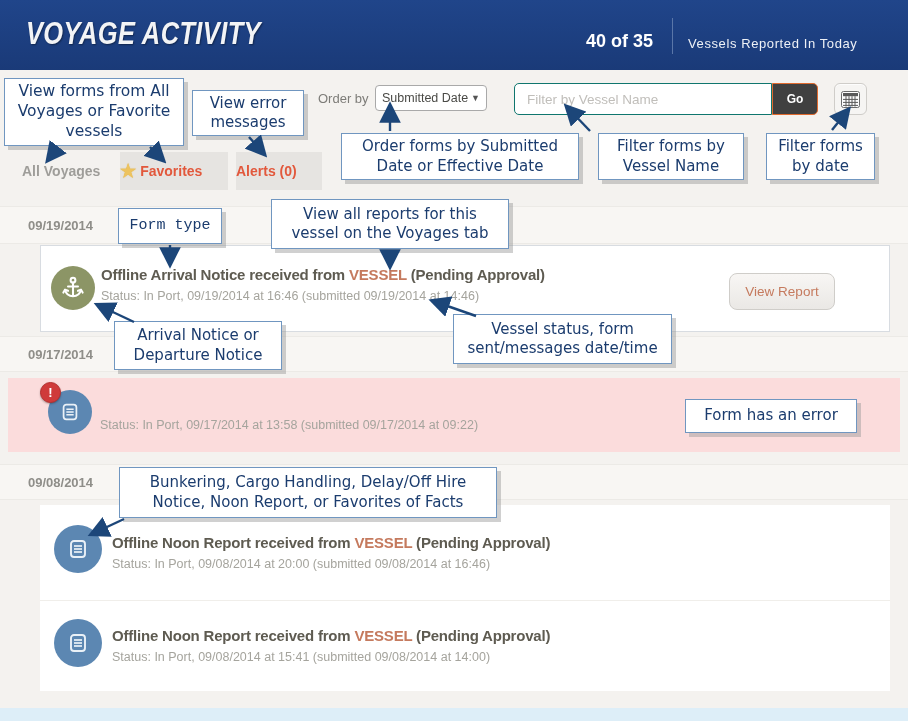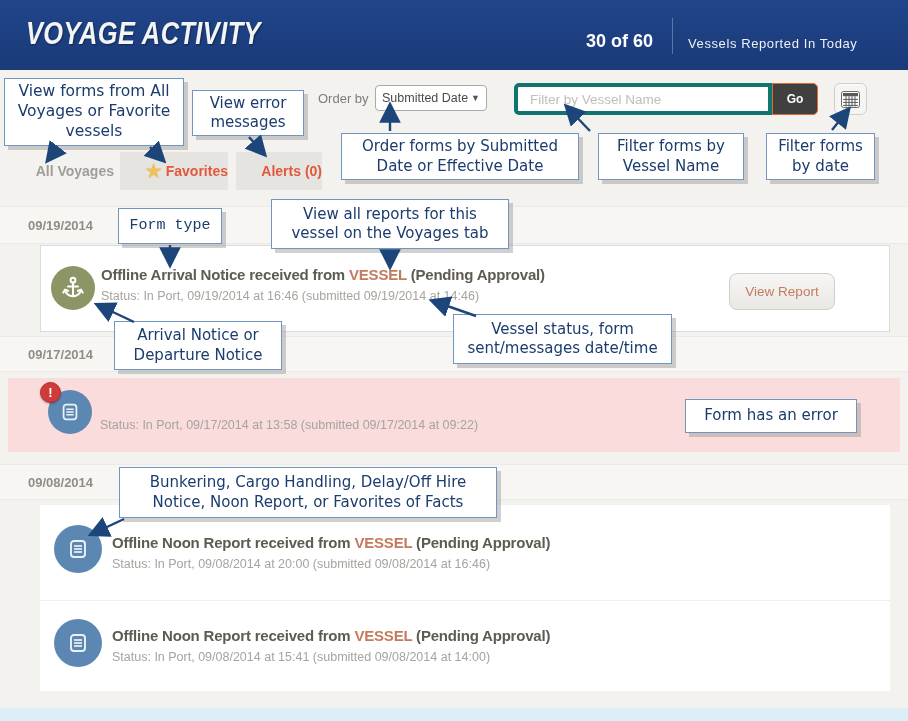--- a/index.html
+++ b/index.html
@@ -19,33 +19,33 @@
   .hdr-sub { position:absolute; left:688px; top:36px; color:#eef1f6; font-size:13px; letter-spacing:.6px; }
 
   
   .orderby-label { position:absolute; left:318px; top:91px; color:#7d7c78; font-size:13px; }
   .select { position:absolute; left:375px; top:85px; width:112px; height:26px; background:#fff;
          border:1px solid #a9a9a9; border-radius:4px; font-size:12.5px; color:#4a4a46;
          display:flex; align-items:center; padding:0 6px; cursor:pointer; }
   .select .val { flex:1; }
   .select .caret { font-size:9px; color:#555; }
   .filter-input { position:absolute; left:514px; top:83px; width:258px; height:32px; background:#fff;
-         border:4px solid #0f766e; border-radius:5px 0 0 5px; padding:0 12px; font-size:13.5px;
+         border:1px solid #0f766e; border-radius:5px 0 0 5px; padding:0 12px; font-size:13.5px;
          color:#555; font-family:"Liberation Sans",sans-serif; outline:none; }
   .filter-input::placeholder { color:#c0beba; }
   .go-btn { position:absolute; left:772px; top:83px; width:46px; height:32px; background:#404040;
          border:1px solid #e06a2e; border-radius:0 5px 5px 0; color:#fff; font-weight:bold;
          font-size:12px; cursor:pointer; }
   .cal-btn { position:absolute; left:834px; top:83px; width:33px; height:32px; background:#f6f5f3;
          border:1px solid #cfcdc9; border-radius:6px; display:flex; align-items:center;
          justify-content:center; cursor:pointer; box-shadow:0 1px 0 rgba(255,255,255,.8) inset; }
 
   
   .tab { position:absolute; top:152px; height:38px; display:flex; align-items:center;
-         justify-content:flex-end; font-weight:bold; font-size:14px; cursor:pointer; }
+         justify-content:flex-start; font-weight:bold; font-size:14px; cursor:pointer; }
   .tab-all { left:22px; width:92px; color:#9e9d99; }
   .tab-fav { left:120px; width:108px; background:#e6e4e1; color:#e2583c; gap:4px; }
   .tab-alerts { left:236px; width:86px; background:#e6e4e1; color:#e2583c; }
   .star { color:#edc35f; font-size:18px; text-shadow:0 0 1px #d9a93e; }
 
   
   .band { position:absolute; left:0; width:908px; background:#f8f6f3;
           border-top:1px solid #eceae6; border-bottom:1px solid #eceae6; }
   .band .date { position:absolute; left:28px; top:50%; transform:translateY(-50%);
           color:#8f8e89; font-weight:bold; font-size:13px; }
@@ -98,21 +98,21 @@
 
   .bottom-strip { position:absolute; left:0; bottom:0; width:908px; height:13px; background:#ddeef8; }
 </style>
 </head>
 <body>
 
 <div id="app">
 
   <div class="hdr">
     <div class="hdr-title">VOYAGE ACTIVITY</div>
-    <div class="hdr-count">30 of 60</div>
+    <div class="hdr-count">40 of 35</div>
     <div class="hdr-div"></div>
     <div class="hdr-sub">Vessels Reported In Today</div>
   </div>
 
   <div class="orderby-label">Order by</div>
   <div class="select">
     <span class="val">Submitted Date</span>
     <span class="caret">▼</span>
   </div>
   <input class="filter-input" type="text" placeholder="Filter by Vessel Name" style="">

